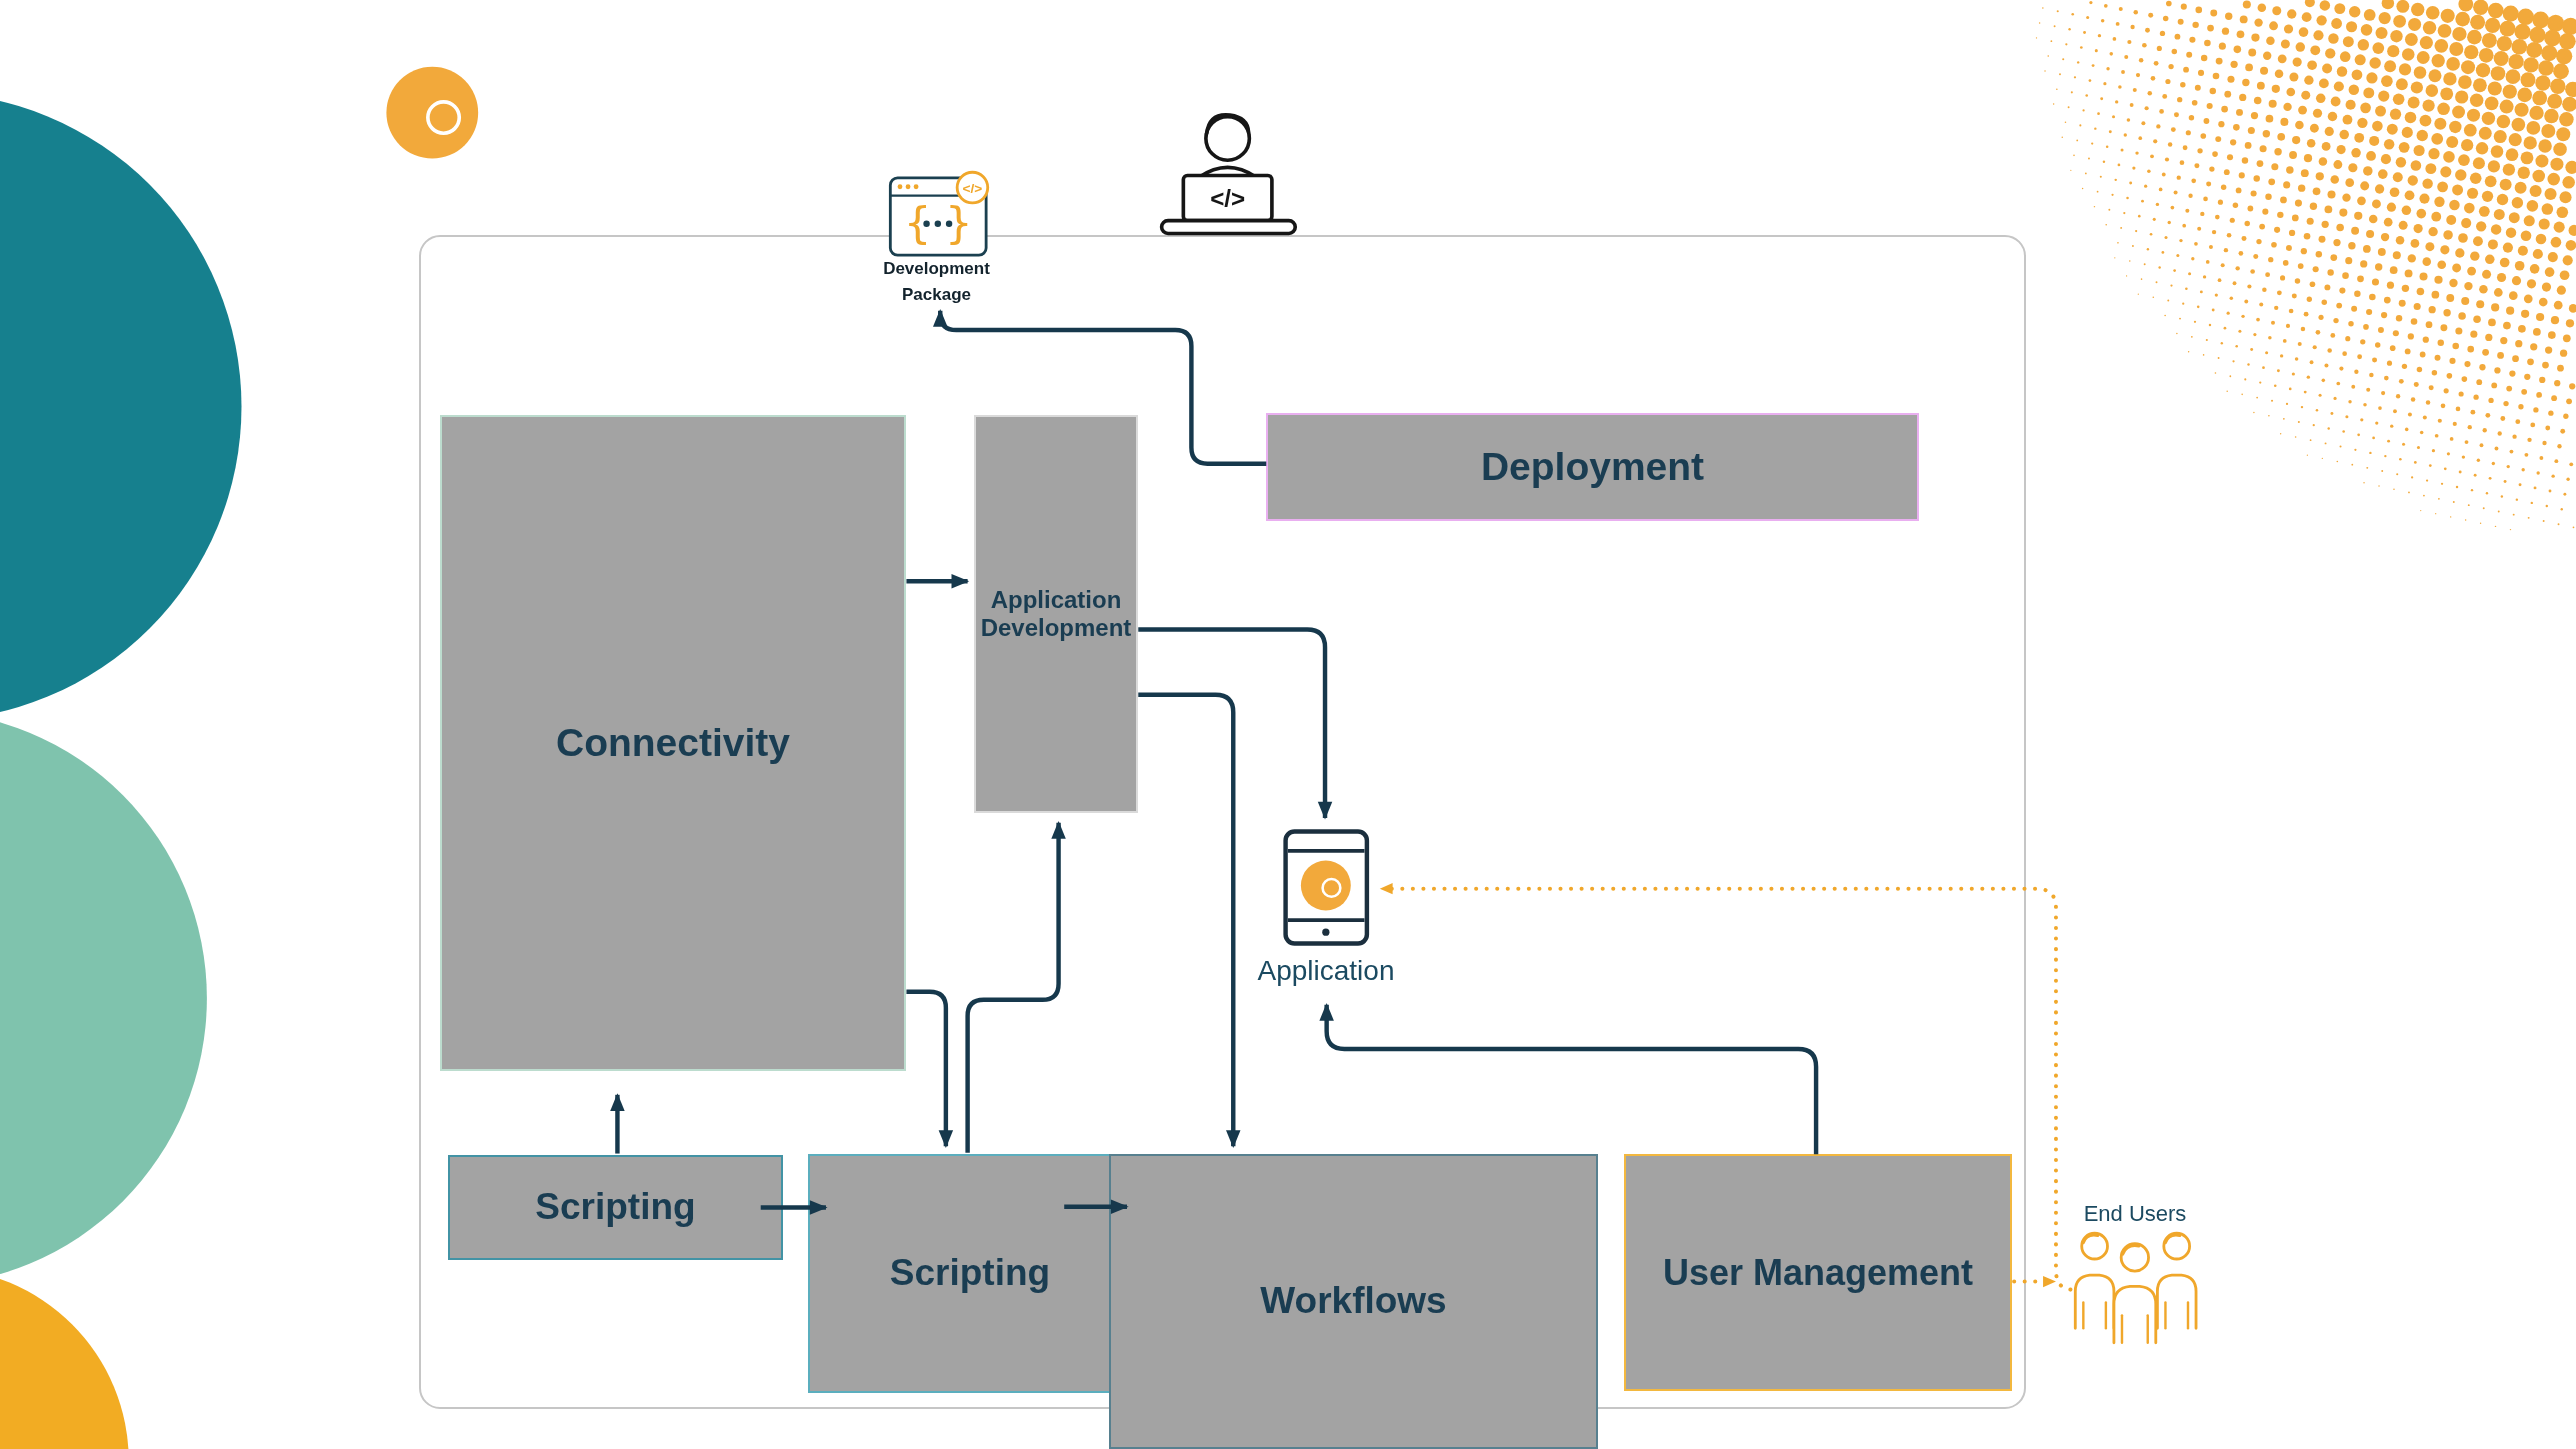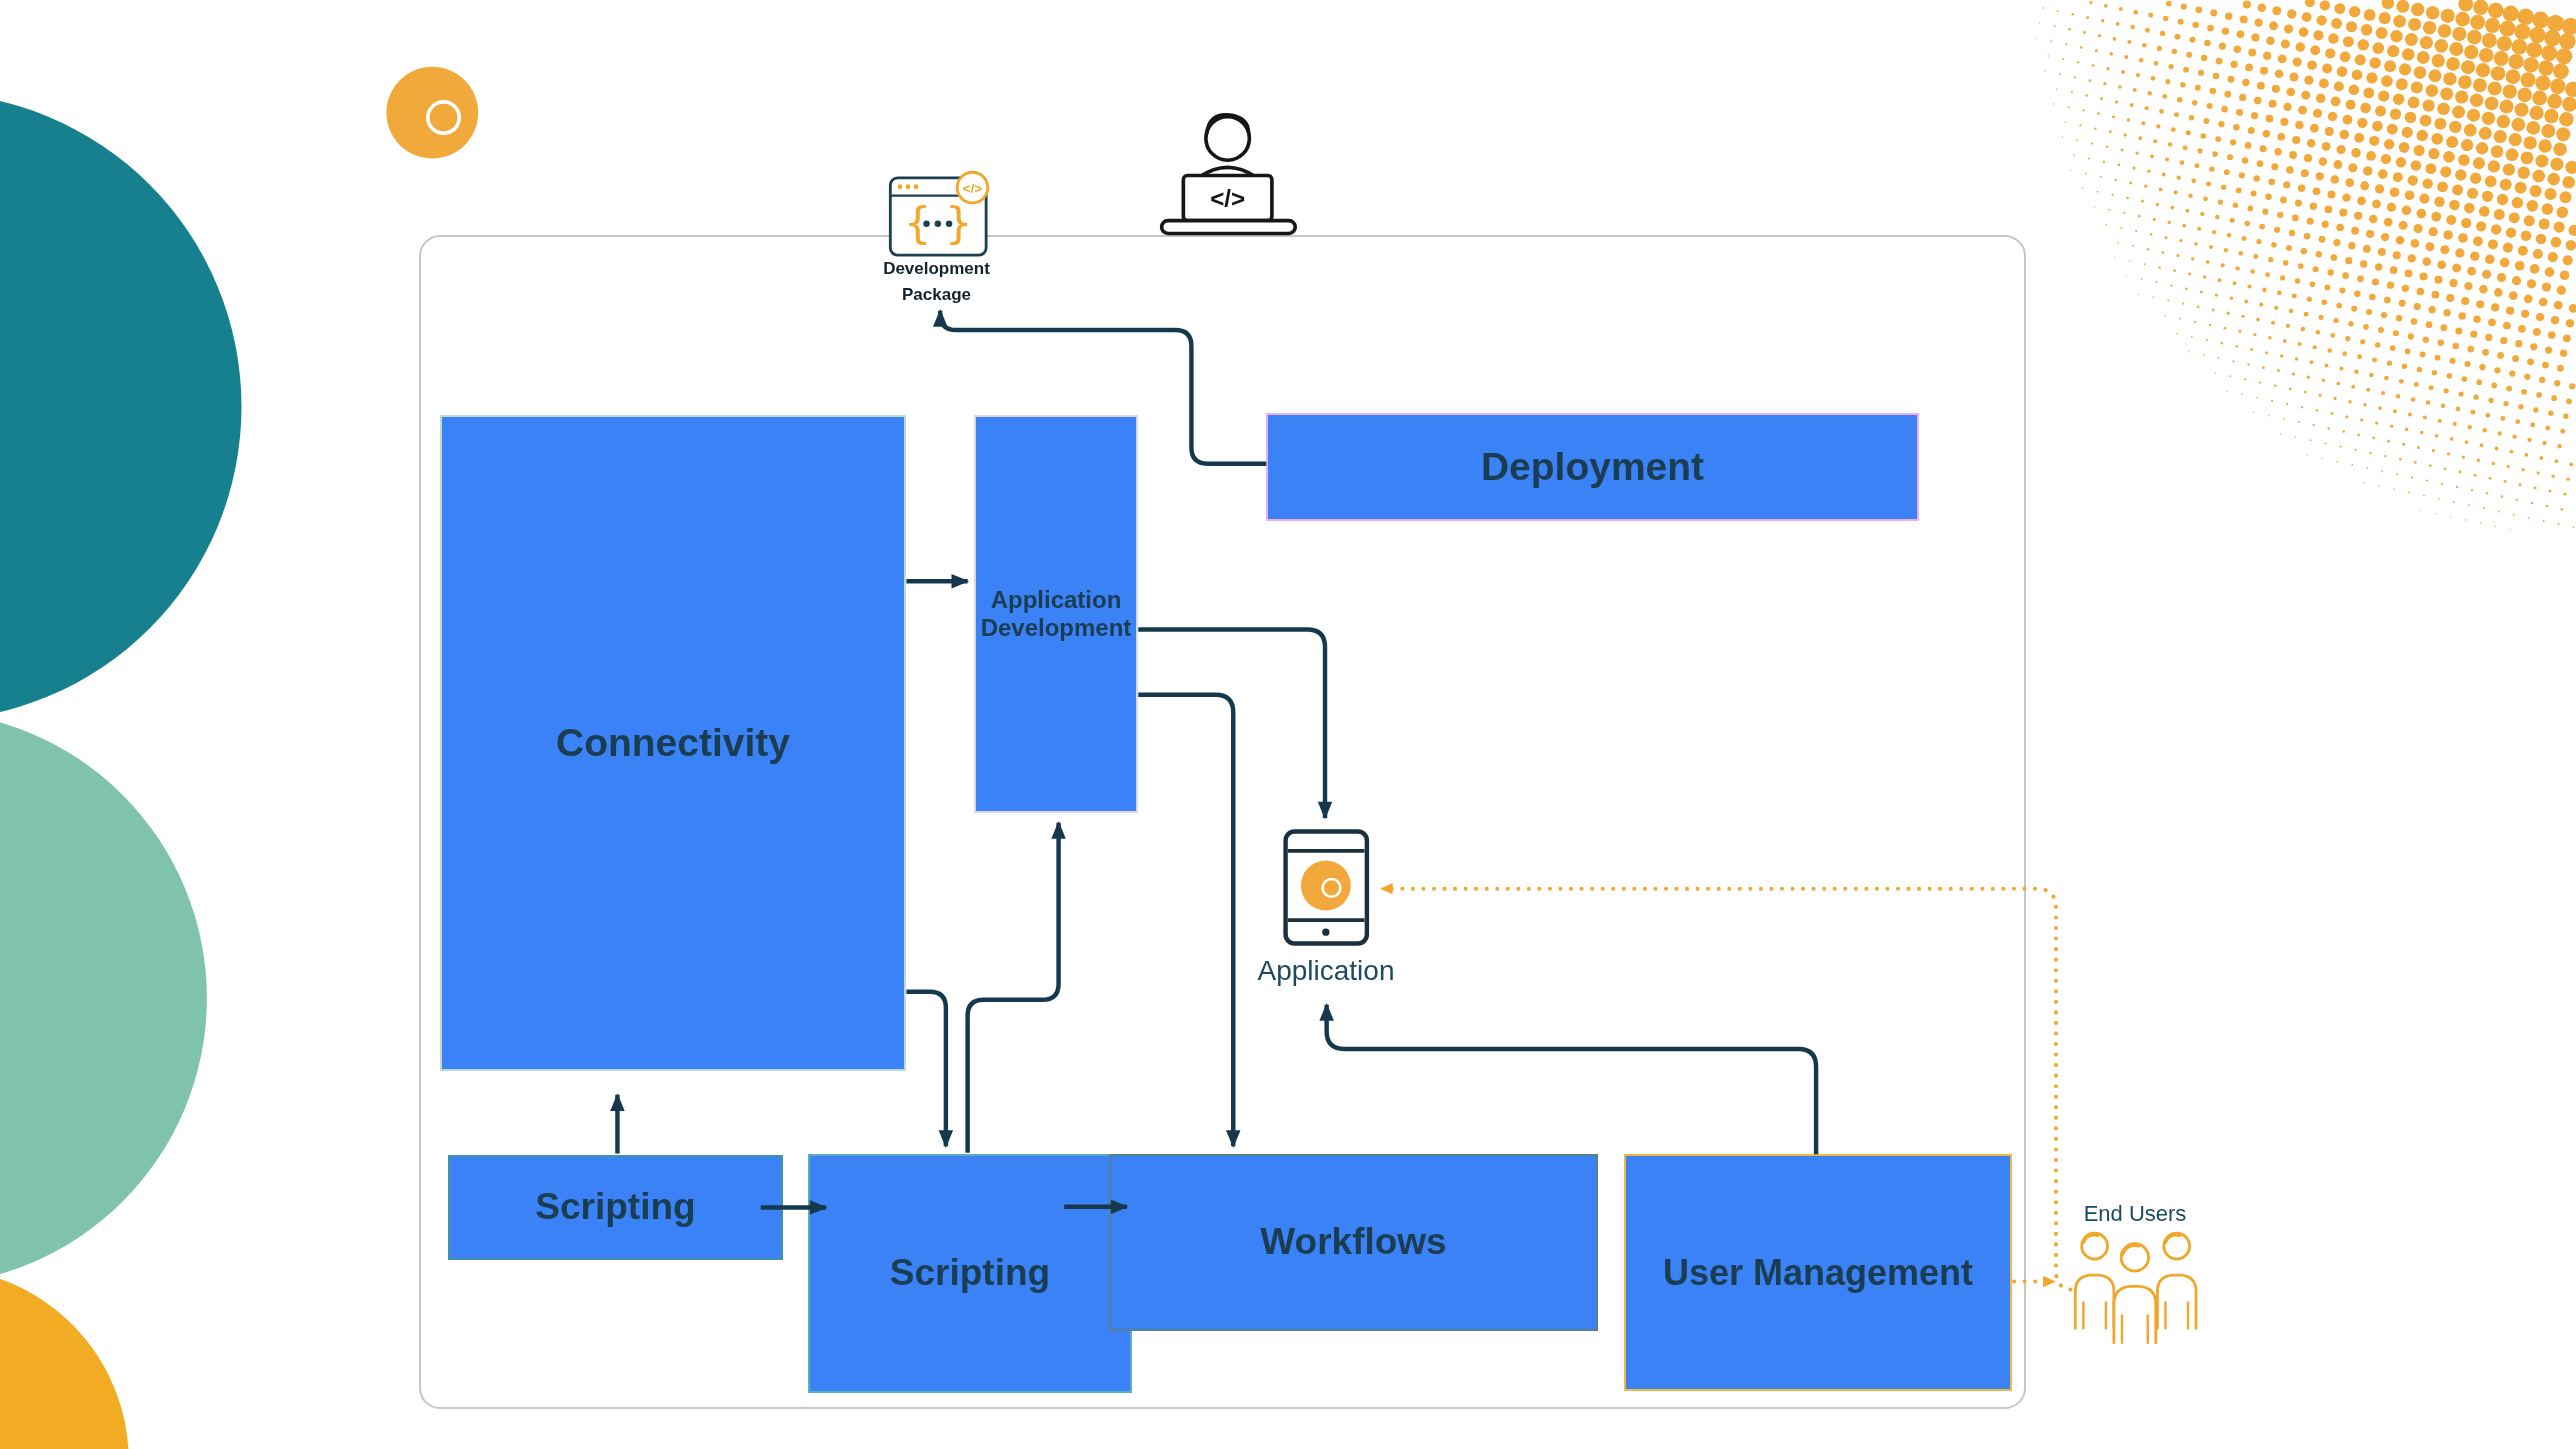--- a/index.html
+++ b/index.html
@@ -13,35 +13,35 @@
   .container{position:absolute;left:419px;top:235px;width:1607px;height:1174px;
      background:#ffffff;border:2.4px solid #C6C6C6;border-radius:21px;z-index:1;box-sizing:border-box;}
   .dev-tab{position:absolute;left:1108px;top:49px;width:246px;height:190px;background:#ffffff;
      border:2.4px solid #C6C6C6;border-bottom:none;border-radius:24px 24px 0 0;z-index:2;box-sizing:border-box;
      text-align:center;}
   .dev-tab .tab-label{margin-top:19.3px;font-size:30px;color:#1B4A61;}
 
   .title{position:absolute;left:507px;top:39px;z-index:2;
      font-weight:bold;font-size:28px;line-height:53px;color:#17394E;white-space:nowrap;}
 
-  .box{position:absolute;background:#3b82f6;z-index:3;box-sizing:border-box;
+  .box{position:absolute;background:#a3a3a3;z-index:3;box-sizing:border-box;
      display:flex;flex-direction:column;align-items:center;justify-content:center;}
   .box .box-label{font-weight:bold;color:#1A3D52;white-space:nowrap;line-height:1.15;}
 
   .connectivity{left:440px;top:415px;width:466px;height:656px;border:2.4px solid #BCDCCE;}
   .connectivity .box-label{font-size:39px;}
   .appdev{left:974px;top:415px;width:164px;height:398px;border:2.4px solid #DADADA;text-align:center;}
   .appdev .box-label{font-size:24px;}
   .deployment{left:1266px;top:413px;width:653px;height:108px;border:2.4px solid #E9AFF0;}
   .deployment .box-label{font-size:39px;}
   .database{left:448px;top:1155px;width:335px;height:105px;border:2.4px solid #4293A5;}
   .database .box-label{font-size:37px;}
   .scripting{left:808px;top:1154px;width:324px;height:239px;border:2.4px solid #5BAEBE;}
   .scripting .box-label{font-size:37px;}
-  .workflows{left:1109px;top:1154px;width:489px;height:177px;border:2.4px solid #57808F;justify-content:center;}
+  .workflows{left:1109px;top:1154px;width:489px;height:295px;border:2.4px solid #57808F;justify-content:center;}
   .workflows .box-label{font-size:37px;}
   .usermgmt{left:1624px;top:1154px;width:388px;height:237px;border:2.4px solid #F3B83F;}
   .usermgmt .box-label{font-size:36px;}
 
   .float-label{position:absolute;z-index:5;color:#1B4A61;text-align:center;white-space:nowrap;}
   .devpkg-label{left:832px;top:256px;width:209px;font-size:17px;font-weight:bold;
      color:#13232D;line-height:26px;}
   .application-label{left:1205px;top:955px;width:242px;font-size:28px;}
   .endusers-label{left:2014px;top:1201px;width:242px;font-size:22px;}
 </style>

